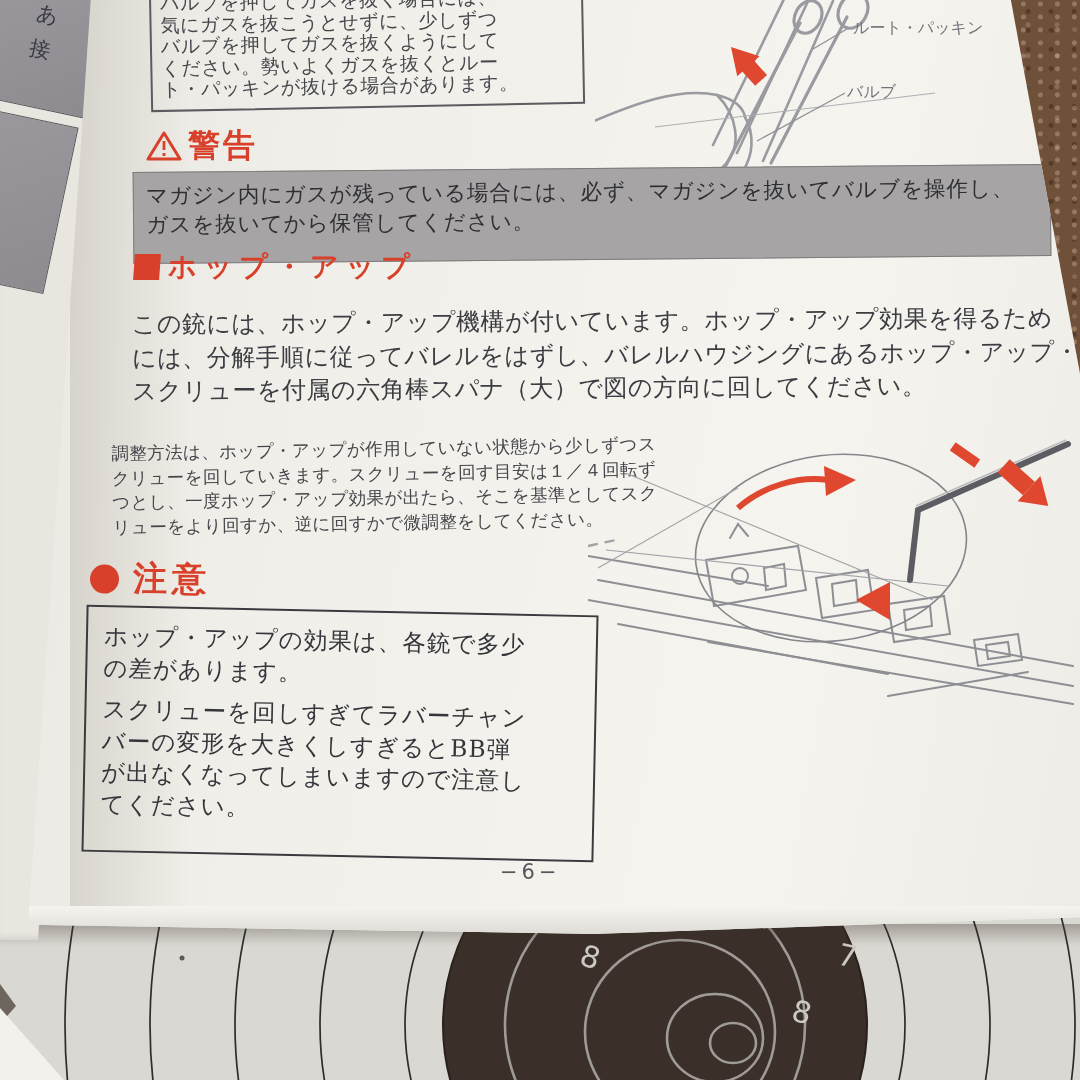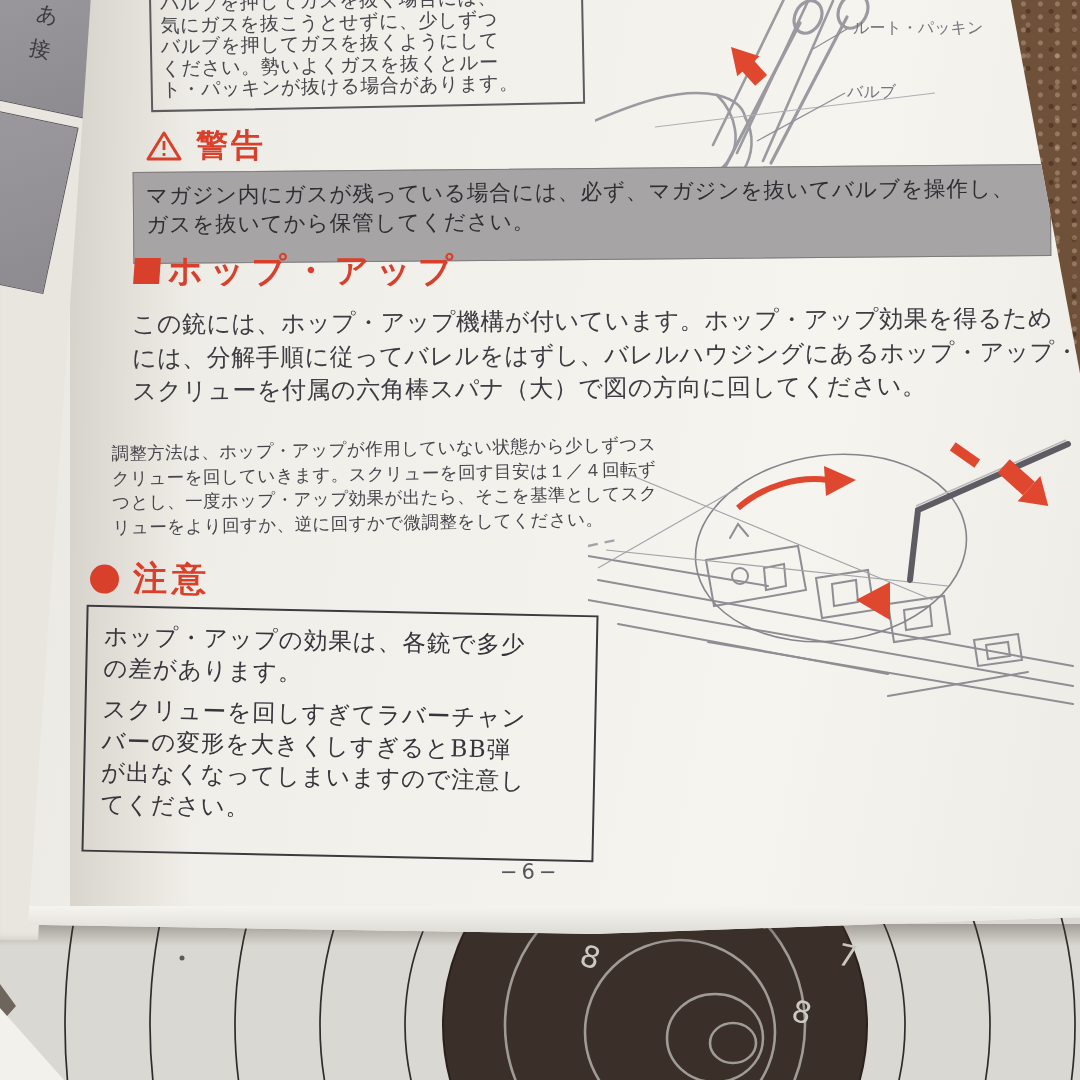--- a/index.html
+++ b/index.html
@@ -35,32 +35,32 @@
   .page-bottom-edge{left:0;top:906px;width:1080px;height:28px;
     background:linear-gradient(#f6f4ef, #dedcd6);
     clip-path:polygon(2.6% 0,100% 0,100% 60%,55% 100%,2.6% 85%);}
 
   
   .valve-box{left:150px;top:-14px;width:412px;height:116px;border:2px solid #5b5b60;
     transform:rotate(-1.1deg);padding:1px 9px;color:#46464c;font-size:19px;
     line-height:21.5px;letter-spacing:.5px;}
   .valve-box div{white-space:nowrap;}
 
-  .warn-head{left:146px;top:124px;display:flex;align-items:center;gap:14px;}
+  .warn-head{left:146px;top:124px;display:flex;align-items:center;gap:6px;}
   .warn-head span{color:#d8402c;font-weight:bold;font-size:32px;
     font-family:"DejaVu Sans",sans-serif;letter-spacing:3px;}
 
   .gray-box{left:133px;top:168px;width:892px;height:74px;background:#a7a4a5;
     border:1px solid #7e7b7c;transform:rotate(-.5deg);padding:8px 12px;
     color:#2e2e33;font-size:21.5px;line-height:29px;letter-spacing:1px;}
   .gray-box div{white-space:nowrap;}
 
   .hop-head{left:134px;top:248px;display:flex;align-items:center;gap:8px;}
   .hop-head .sq{width:26px;height:26px;background:#d8402c;transform:skewX(-4deg);}
-  .hop-head span.t{color:#d8402c;font-weight:bold;font-size:34px;
+  .hop-head span.t{color:#d8402c;font-weight:bold;font-size:28px;
     font-family:"DejaVu Sans",sans-serif;letter-spacing:7px;}
 
   .hop-body{left:132px;top:305px;width:940px;color:#3c3c42;font-size:24px;
     line-height:33.5px;transform:rotate(-.4deg);letter-spacing:.5px;}
   .hop-body div{white-space:nowrap;}
 
   .fine-print{left:112px;top:437px;width:520px;color:#46464c;font-size:17.5px;
     line-height:24.5px;transform:rotate(-1deg);letter-spacing:.4px;}
   .fine-print div{white-space:nowrap;}
 

